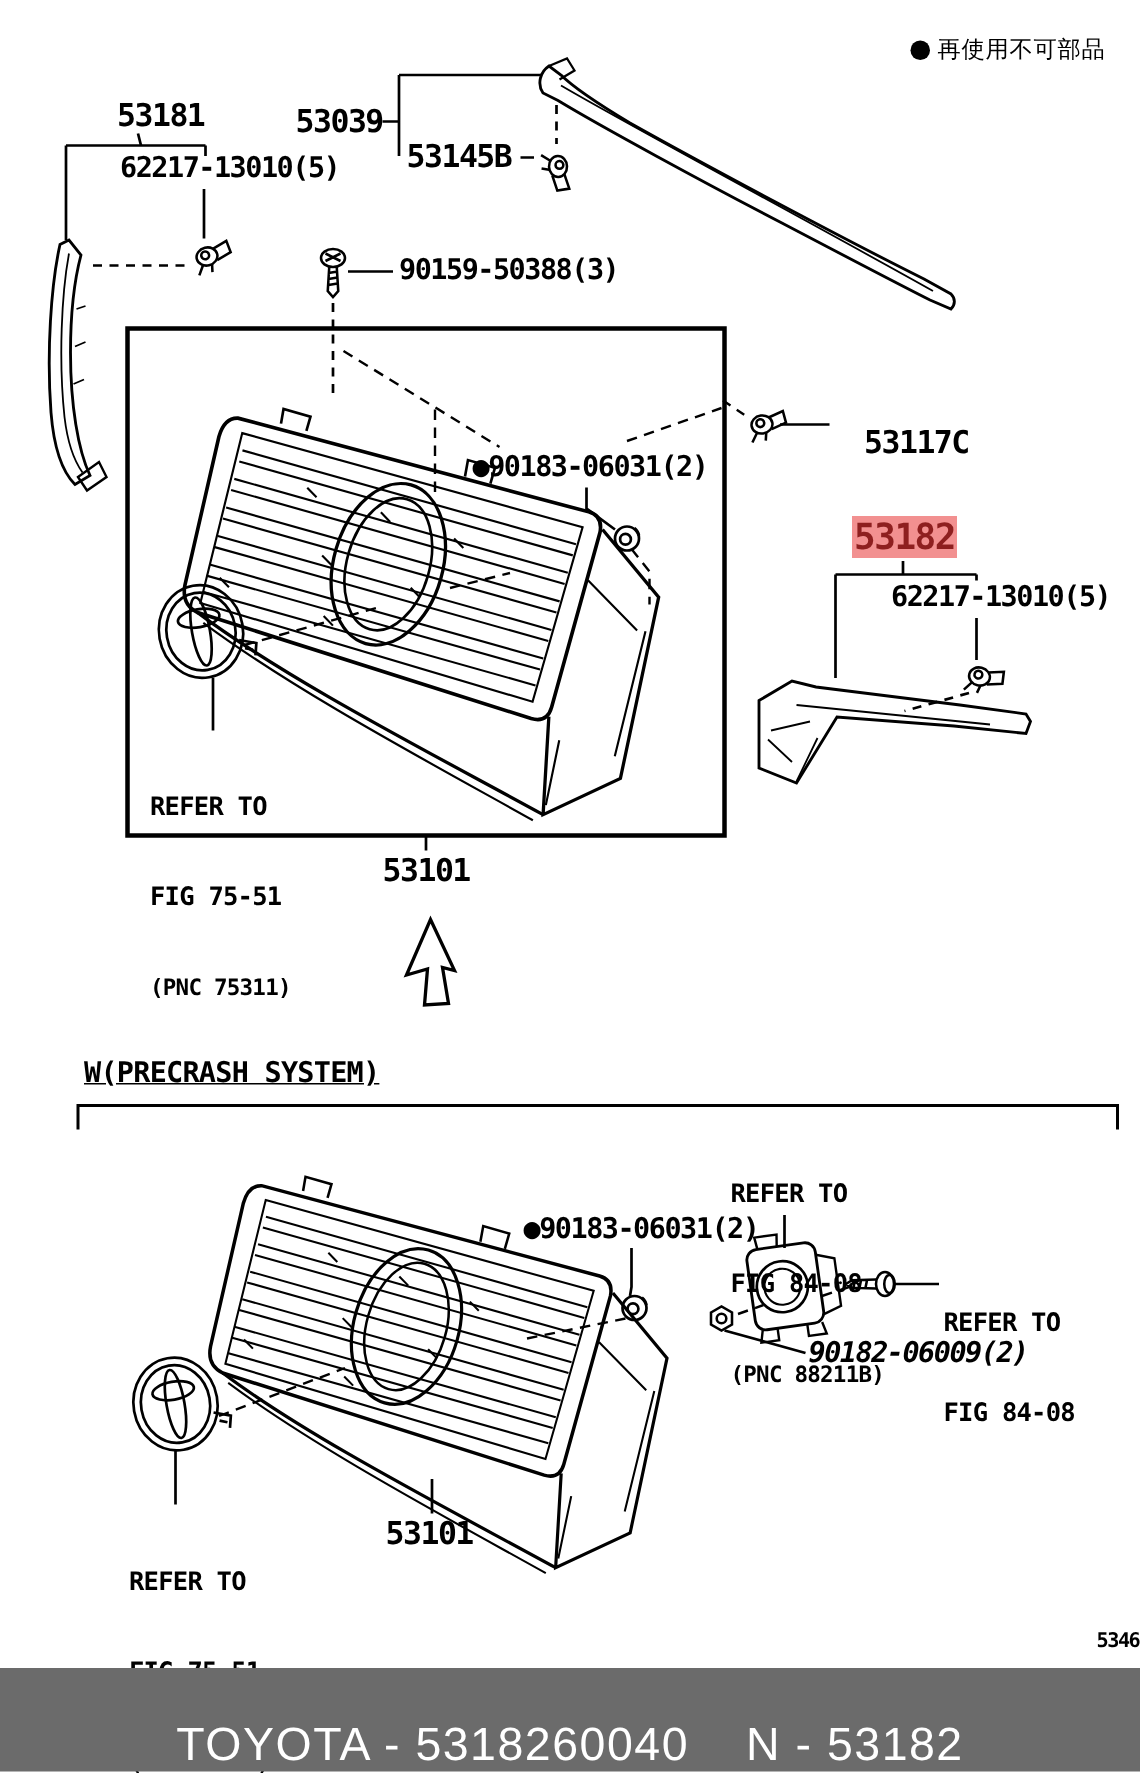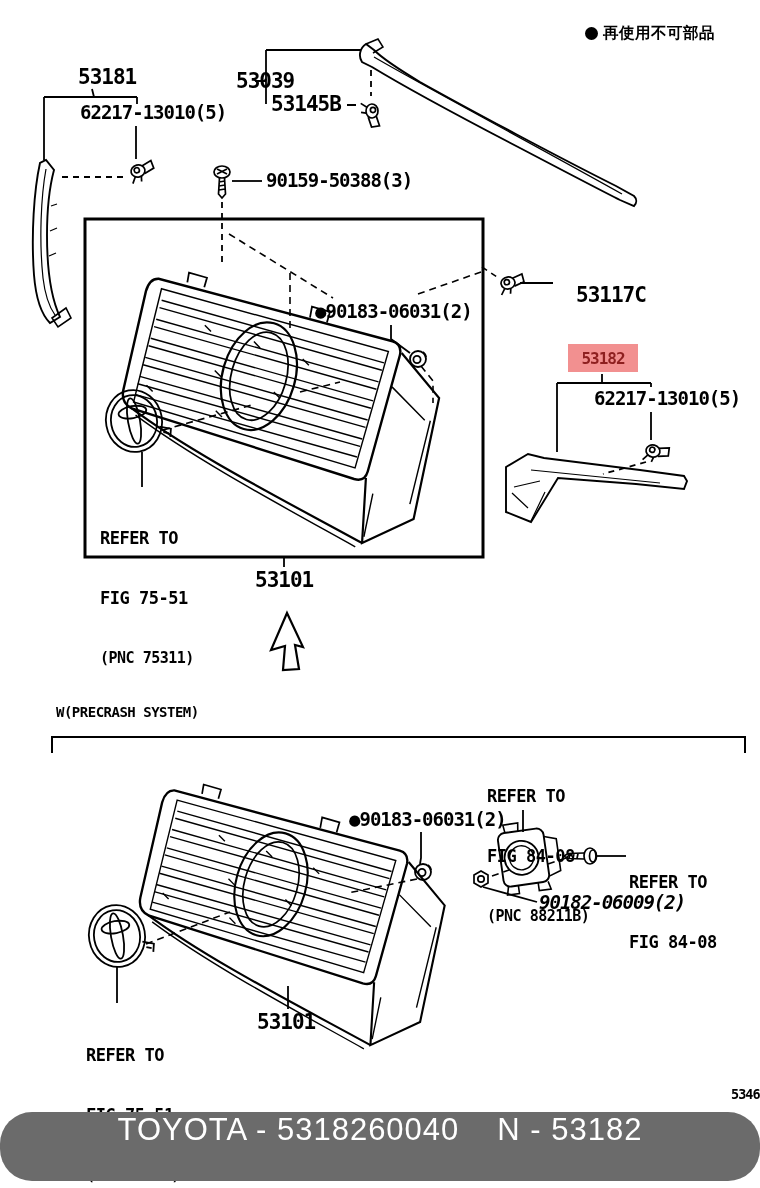--- a/index.html
+++ b/index.html
@@ -3,35 +3,35 @@
 <meta charset="utf-8">
 <style>
   html,body{margin:0;padding:0;}
   body{width:760px;height:1188px;position:relative;background:#ffffff;overflow:hidden;
        font-family:"DejaVu Sans Mono","Liberation Mono",monospace;color:#000;}
   svg.art{position:absolute;left:0;top:0;z-index:1;}
   .lbl{position:absolute;z-index:2;font-weight:bold;font-size:19px;letter-spacing:-1px;white-space:pre;line-height:1.05;}
   .lbl.big{font-size:21px;}
   .refblock{position:absolute;z-index:2;font-weight:bold;font-size:17px;letter-spacing:-0.5px;line-height:20px;white-space:pre;}
   .refblock .pnc{font-size:15px;letter-spacing:-0.5px;}
-  .legend{position:absolute;z-index:2;left:585px;top:22px;font-family:"DejaVu Sans","Liberation Sans",sans-serif;
-          font-weight:bold;font-size:14.5px;}
+  .legend{position:absolute;z-index:2;left:607px;top:22px;font-family:"DejaVu Sans","Liberation Sans",sans-serif;
+          font-weight:normal;font-size:14.5px;}
   .legend .row{display:flex;align-items:center;height:22px;}
   .legend .dot{width:13px;height:13px;border-radius:50%;background:#000;margin-right:5px;flex:0 0 auto;}
   .legend .jp{font-size:15.5px;letter-spacing:0.5px;}
   .hl{position:absolute;z-index:2;left:568px;top:344px;width:70px;height:28px;
       background:var(--highlight-bg,#f29090);color:var(--highlight-text,#8e1f1f);
       display:flex;align-items:center;justify-content:center;
-      font-weight:bold;font-size:16px;letter-spacing:-1px;}
-  .precrash{position:absolute;z-index:2;left:56px;top:704px;font-weight:bold;font-size:14px;letter-spacing:-0.5px;}
+      font-weight:bold;font-size:24px;letter-spacing:-1px;}
+  .precrash{position:absolute;z-index:2;left:56px;top:704px;font-weight:bold;font-size:19px;letter-spacing:-0.5px;text-decoration:underline;}
   .diagcode{position:absolute;z-index:2;left:687px;top:1086px;font-size:13.5px;font-weight:bold;letter-spacing:-1px;margin-left:44px;}
   .footerbar{position:absolute;z-index:2;left:0;top:1112px;width:760px;height:69px;
              background:var(--footer-bg,#6b6b6b);color:var(--footer-text,#fff);
-             display:flex;align-items:flex-start;justify-content:center;gap:38px;
-             font-family:"Liberation Sans","DejaVu Sans",sans-serif;font-size:31px;letter-spacing:1px;border-radius:32px;}
+             display:flex;align-items:flex-end;justify-content:center;gap:38px;
+             font-family:"Liberation Sans","DejaVu Sans",sans-serif;font-size:31px;letter-spacing:1px;}
 </style>
 </head>
 <body>
 
 <svg class="art" width="760" height="1188" viewBox="0 0 760 1188">
   <defs>
 
     <g id="grille-art" fill="none" stroke="#000">
       <path stroke-width="2.2" d="M8,6 Q0,8 0,20 L5,112 Q6,124 17,126 L229,132 Q239,132 239,122 L238,12 Q237,2 228,2 Z"></path>
       <path stroke-width="1.3" d="M13,14 L227,12 L227,122 L17,120 Z"></path>
@@ -200,21 +200,21 @@
 
 <div class="legend">
   <div class="row">
     <span class="dot"></span>
     <span class="jp">再使用不可部品</span>
   </div>
 </div>
 
 <div class="lbl big" style="left:62px;top:66px;margin-left:16px;">53181</div>
 <div class="lbl" style="left:80px;top:103px;">62217-13010(5)</div>
-<div class="lbl big" style="left:197px;top:70px;margin-left:39px;">53039</div>
+<div class="lbl big" style="left:197px;top:70px;">53039</div>
 <div class="lbl big" style="left:271px;top:93px;">53145B</div>
 <div class="lbl" style="left:266px;top:171px;">90159-50388(3)</div>
 <div class="lbl big" style="left:556px;top:284px;margin-left:20px;">53117C</div>
 <div class="lbl" style="left:315px;top:302px;">●90183-06031(2)</div>
 
 <div class="hl">53182</div>
 <div class="lbl" style="left:594px;top:389px;">62217-13010(5)</div>
 
 <div class="refblock" style="left:100px;top:488px;">
   <div>REFER TO</div>

